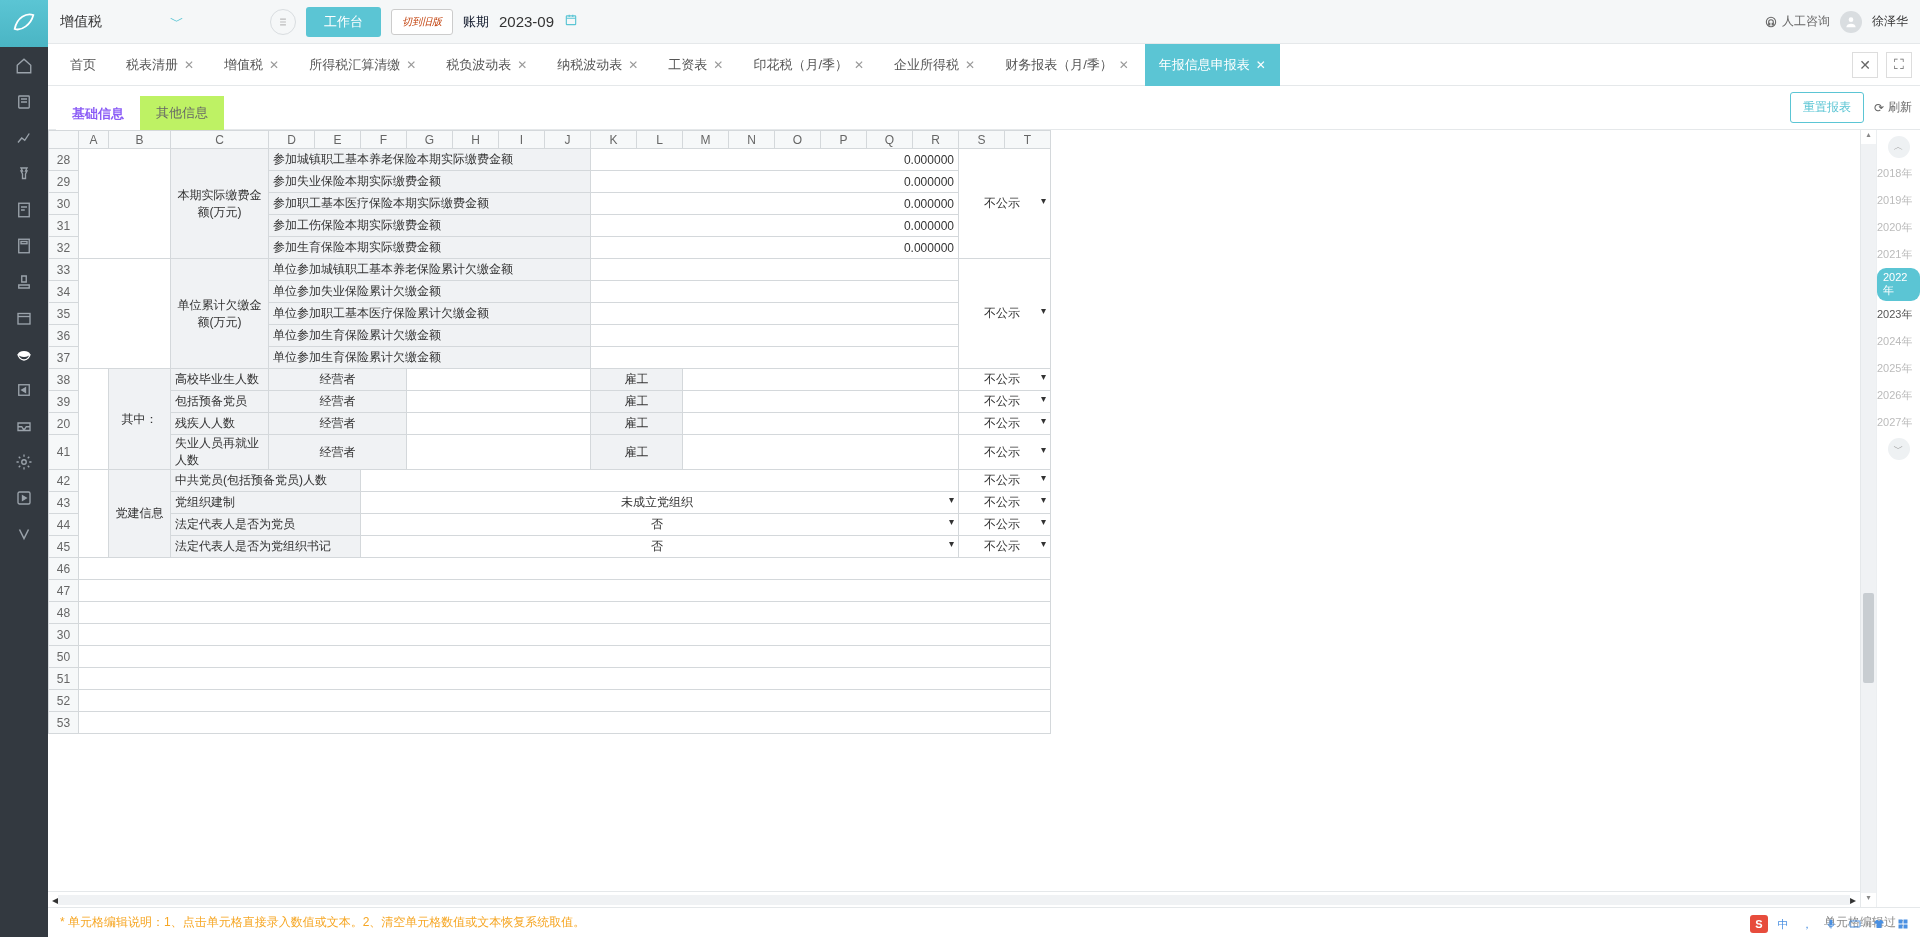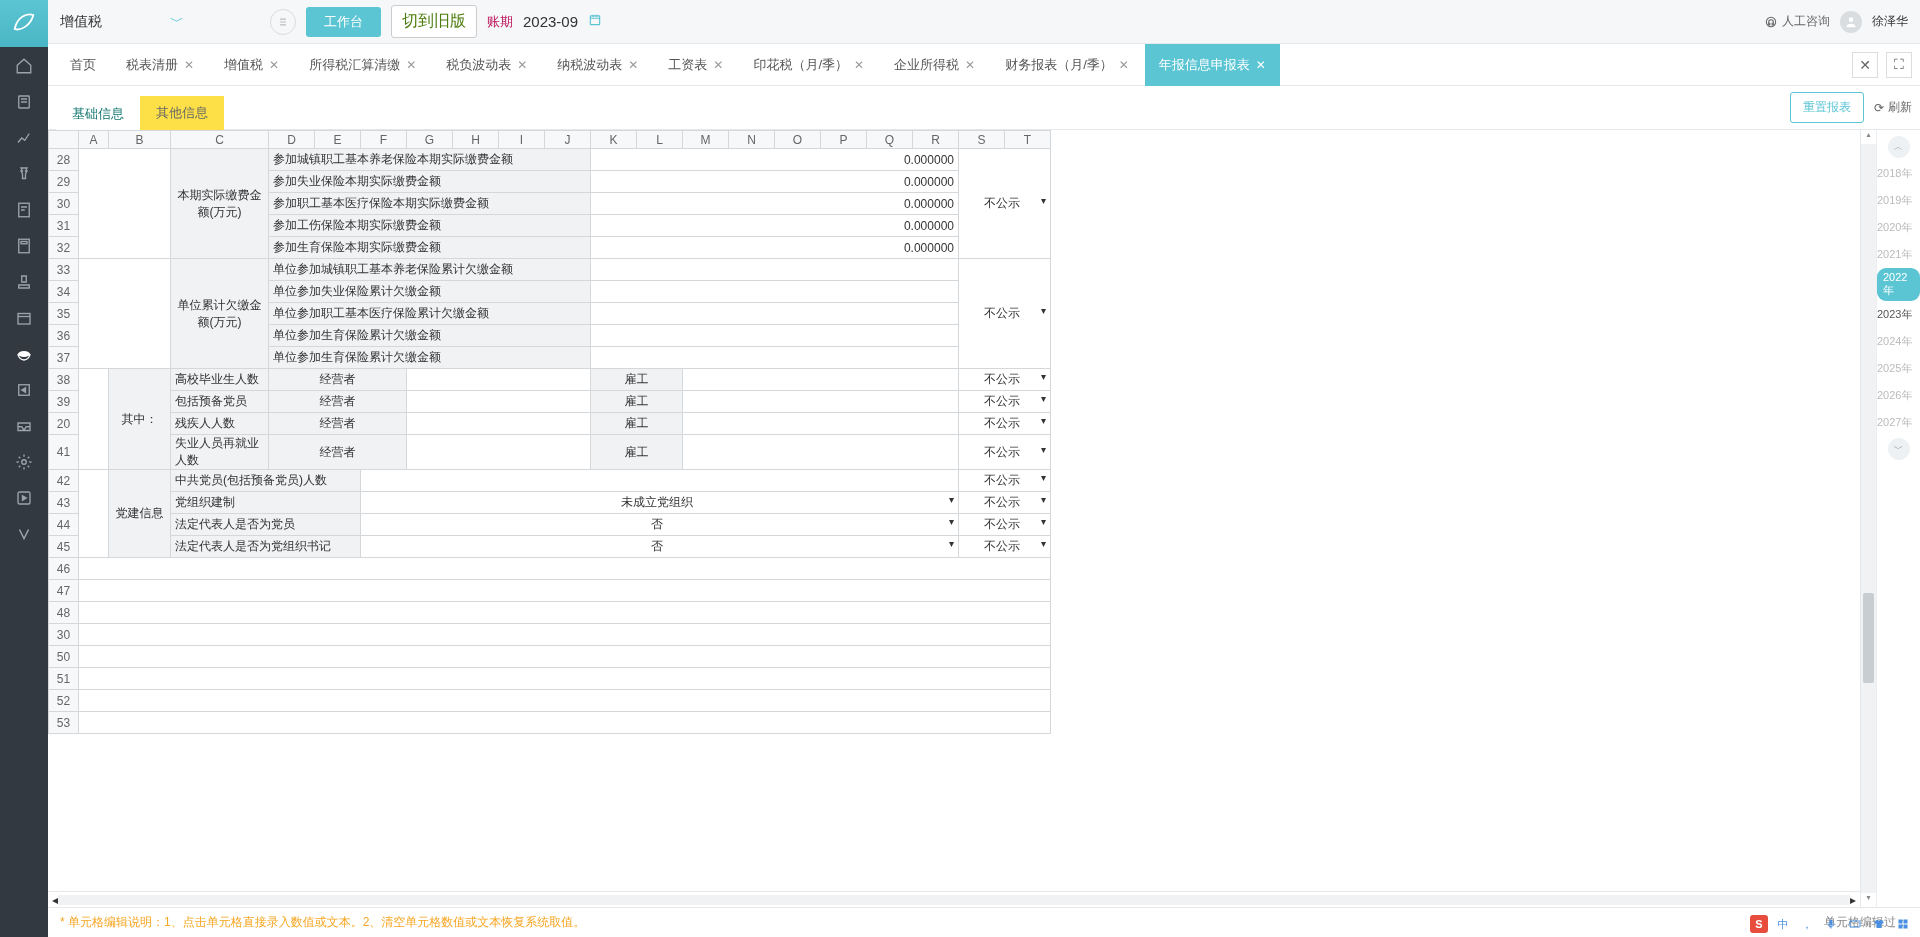--- a/index.html
+++ b/index.html
@@ -11,37 +11,37 @@
 .sidebar-item { width: 48px; height: 36px; display: flex; align-items: center; justify-content: center; cursor: pointer; color: #9ba3ab; }
 .sidebar-item svg { width: 18px; height: 18px; }
 .sidebar-item.active { color: #fff; }
 .main { flex: 1; display: flex; flex-direction: column; min-width: 0; }
 .topbar { height: 44px; background: #f5f7f8; border-bottom: 1px solid #e5e8ea; display: flex; align-items: center; padding: 0 12px; gap: 10px; }
 .entity-select { display: flex; align-items: center; gap: 8px; min-width: 200px; cursor: pointer; }
 .entity-name { font-size: 14px; color: #333; }
 .chev-down { color: #5bc5d4; font-size: 14px; margin-left: 60px; }
 .round-btn { width: 26px; height: 26px; border-radius: 50%; border: 1px solid #d9dde0; display: flex; align-items: center; justify-content: center; color: #bbb; cursor: pointer; }
 .btn-primary { background: #5bc5d4; color: #fff; border: none; padding: 6px 18px; border-radius: 3px; font-size: 13px; cursor: pointer; }
-.btn-outline { background: #fff; color: #4d7c0f; border: 1px solid #ccc; padding: 5px 10px; border-radius: 3px; font-size: 16px; cursor: pointer; }
-.period-label { font-size: 13px; color: #be185d; }
+.btn-outline { background: #fff; color: #c2410c; border: 1px solid #ccc; padding: 5px 10px; border-radius: 3px; font-size: 10px; cursor: pointer; font-style: italic; }
+.period-label { font-size: 13px; color: #0f172a; }
 .period-value { font-size: 15px; color: #333; }
 .cal-icon { color: #5bc5d4; }
 .topbar-right { margin-left: auto; display: flex; align-items: center; gap: 10px; }
 .support { display: flex; align-items: center; gap: 4px; color: #666; font-size: 12px; cursor: pointer; }
 .avatar { width: 22px; height: 22px; border-radius: 50%; background: #d9dde0; display: inline-flex; align-items: center; justify-content: center; color: #fff; }
 .tabs { height: 42px; border-bottom: 1px solid #e5e8ea; display: flex; align-items: center; padding: 0 8px; gap: 2px; }
 .tab { padding: 0 14px; height: 42px; display: flex; align-items: center; gap: 6px; font-size: 13px; color: #555; cursor: pointer; white-space: nowrap; }
 .tab.active { background: #5bc5d4; color: #fff; }
 .tab-close { font-size: 12px; color: #999; cursor: pointer; }
 .tab.active .tab-close { color: #fff; }
 .tabs-right { margin-left: auto; display: flex; gap: 8px; }
 .tabs-right-btn { width: 26px; height: 26px; border: 1px solid #ddd; display: flex; align-items: center; justify-content: center; cursor: pointer; font-size: 14px; color: #666; }
 .subtabs { height: 44px; border-bottom: 1px solid #e5e8ea; display: flex; align-items: center; padding: 0 8px; }
-.subtab { padding: 0 16px; height: 34px; display: flex; align-items: center; font-size: 13px; cursor: pointer; background: #fde047; color: #666; margin-top: 10px; }
-.subtab.active { background: #fff; color: #0f766e; border-top: 2px solid transparent; }
+.subtab { padding: 0 16px; height: 34px; display: flex; align-items: center; font-size: 13px; cursor: pointer; background: #bef264; color: #666; margin-top: 10px; }
+.subtab.active { background: #fff; color: #8b5cf6; border-top: 2px solid transparent; font-weight: bold; }
 .subtabs-right { margin-left: auto; display: flex; gap: 10px; align-items: center; }
 .btn-reset { border: 1px solid #5bc5d4; color: #5bc5d4; background: #fff; padding: 6px 12px; border-radius: 3px; font-size: 12px; cursor: pointer; }
 .btn-refresh { color: #666; font-size: 12px; cursor: pointer; display: flex; align-items: center; gap: 4px; }
 .sheet-area { flex: 1; display: flex; min-height: 0; position: relative; }
 .sheet-wrap { flex: 1; overflow: hidden; position: relative; display: flex; flex-direction: column; }
 .sheet-scroll { flex: 1; overflow: auto; }
 table.sheet { border-collapse: collapse; table-layout: fixed; }
 .sheet th, .sheet td { border: 1px solid #d4d8db; font-size: 12px; height: 22px; padding: 0 4px; background: #fff; }
 .sheet thead th { background: #f6f8f9; color: #666; font-weight: normal; text-align: center; height: 18px; }
 .sheet thead th.corner { background: #f6f8f9; width: 30px; }

